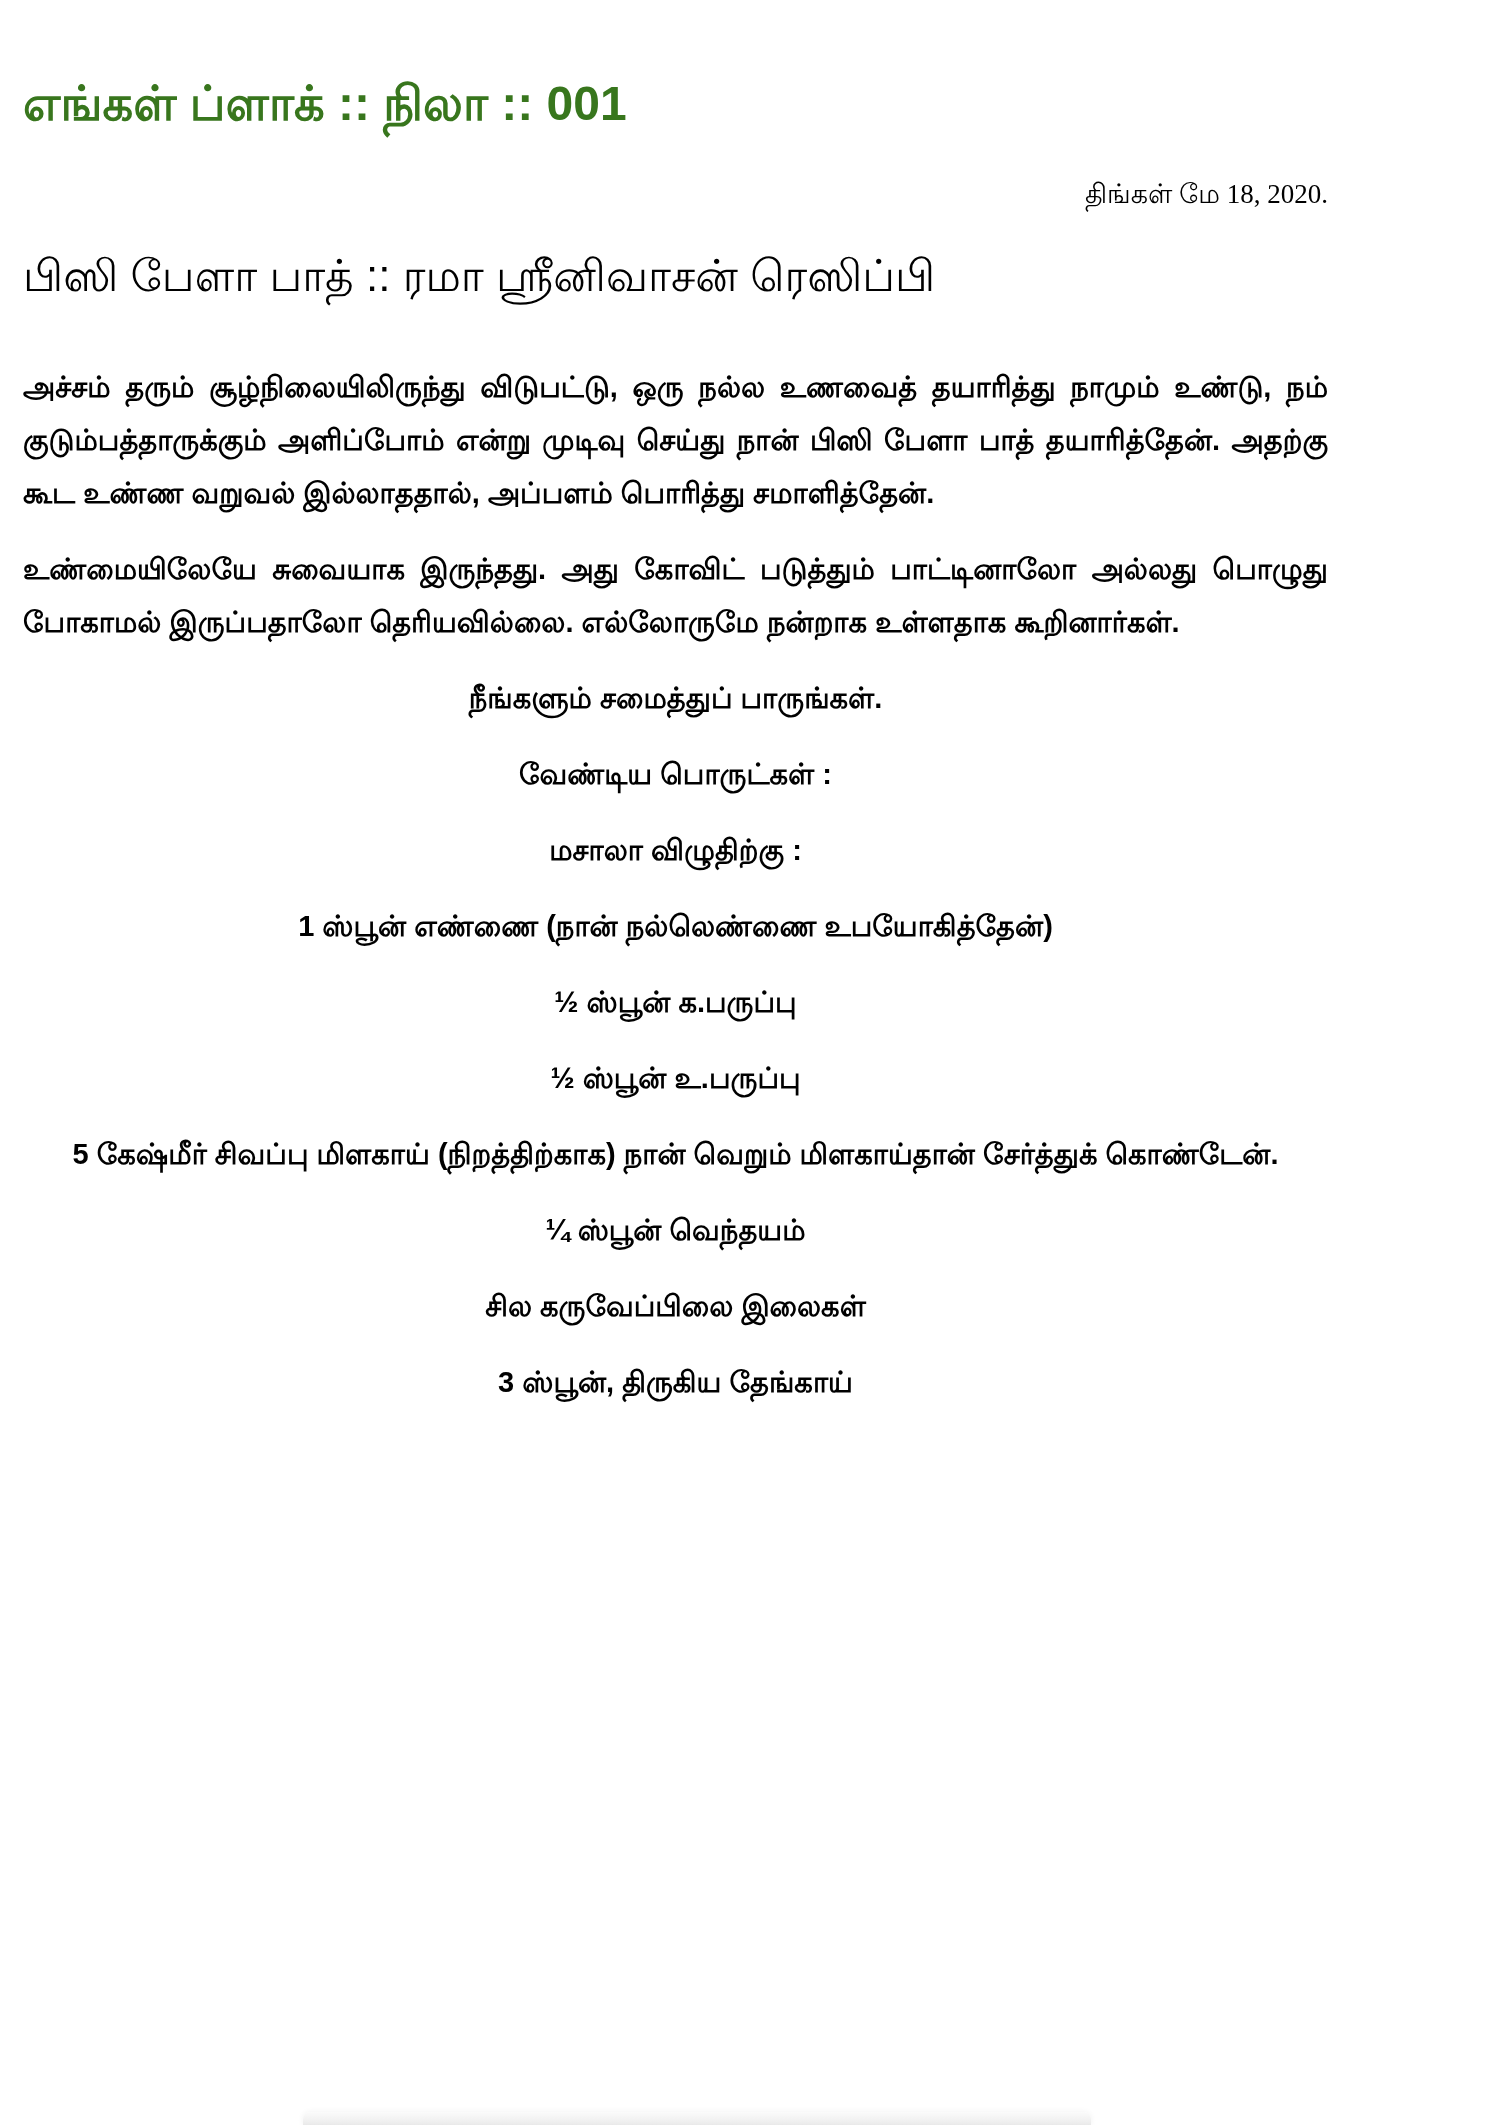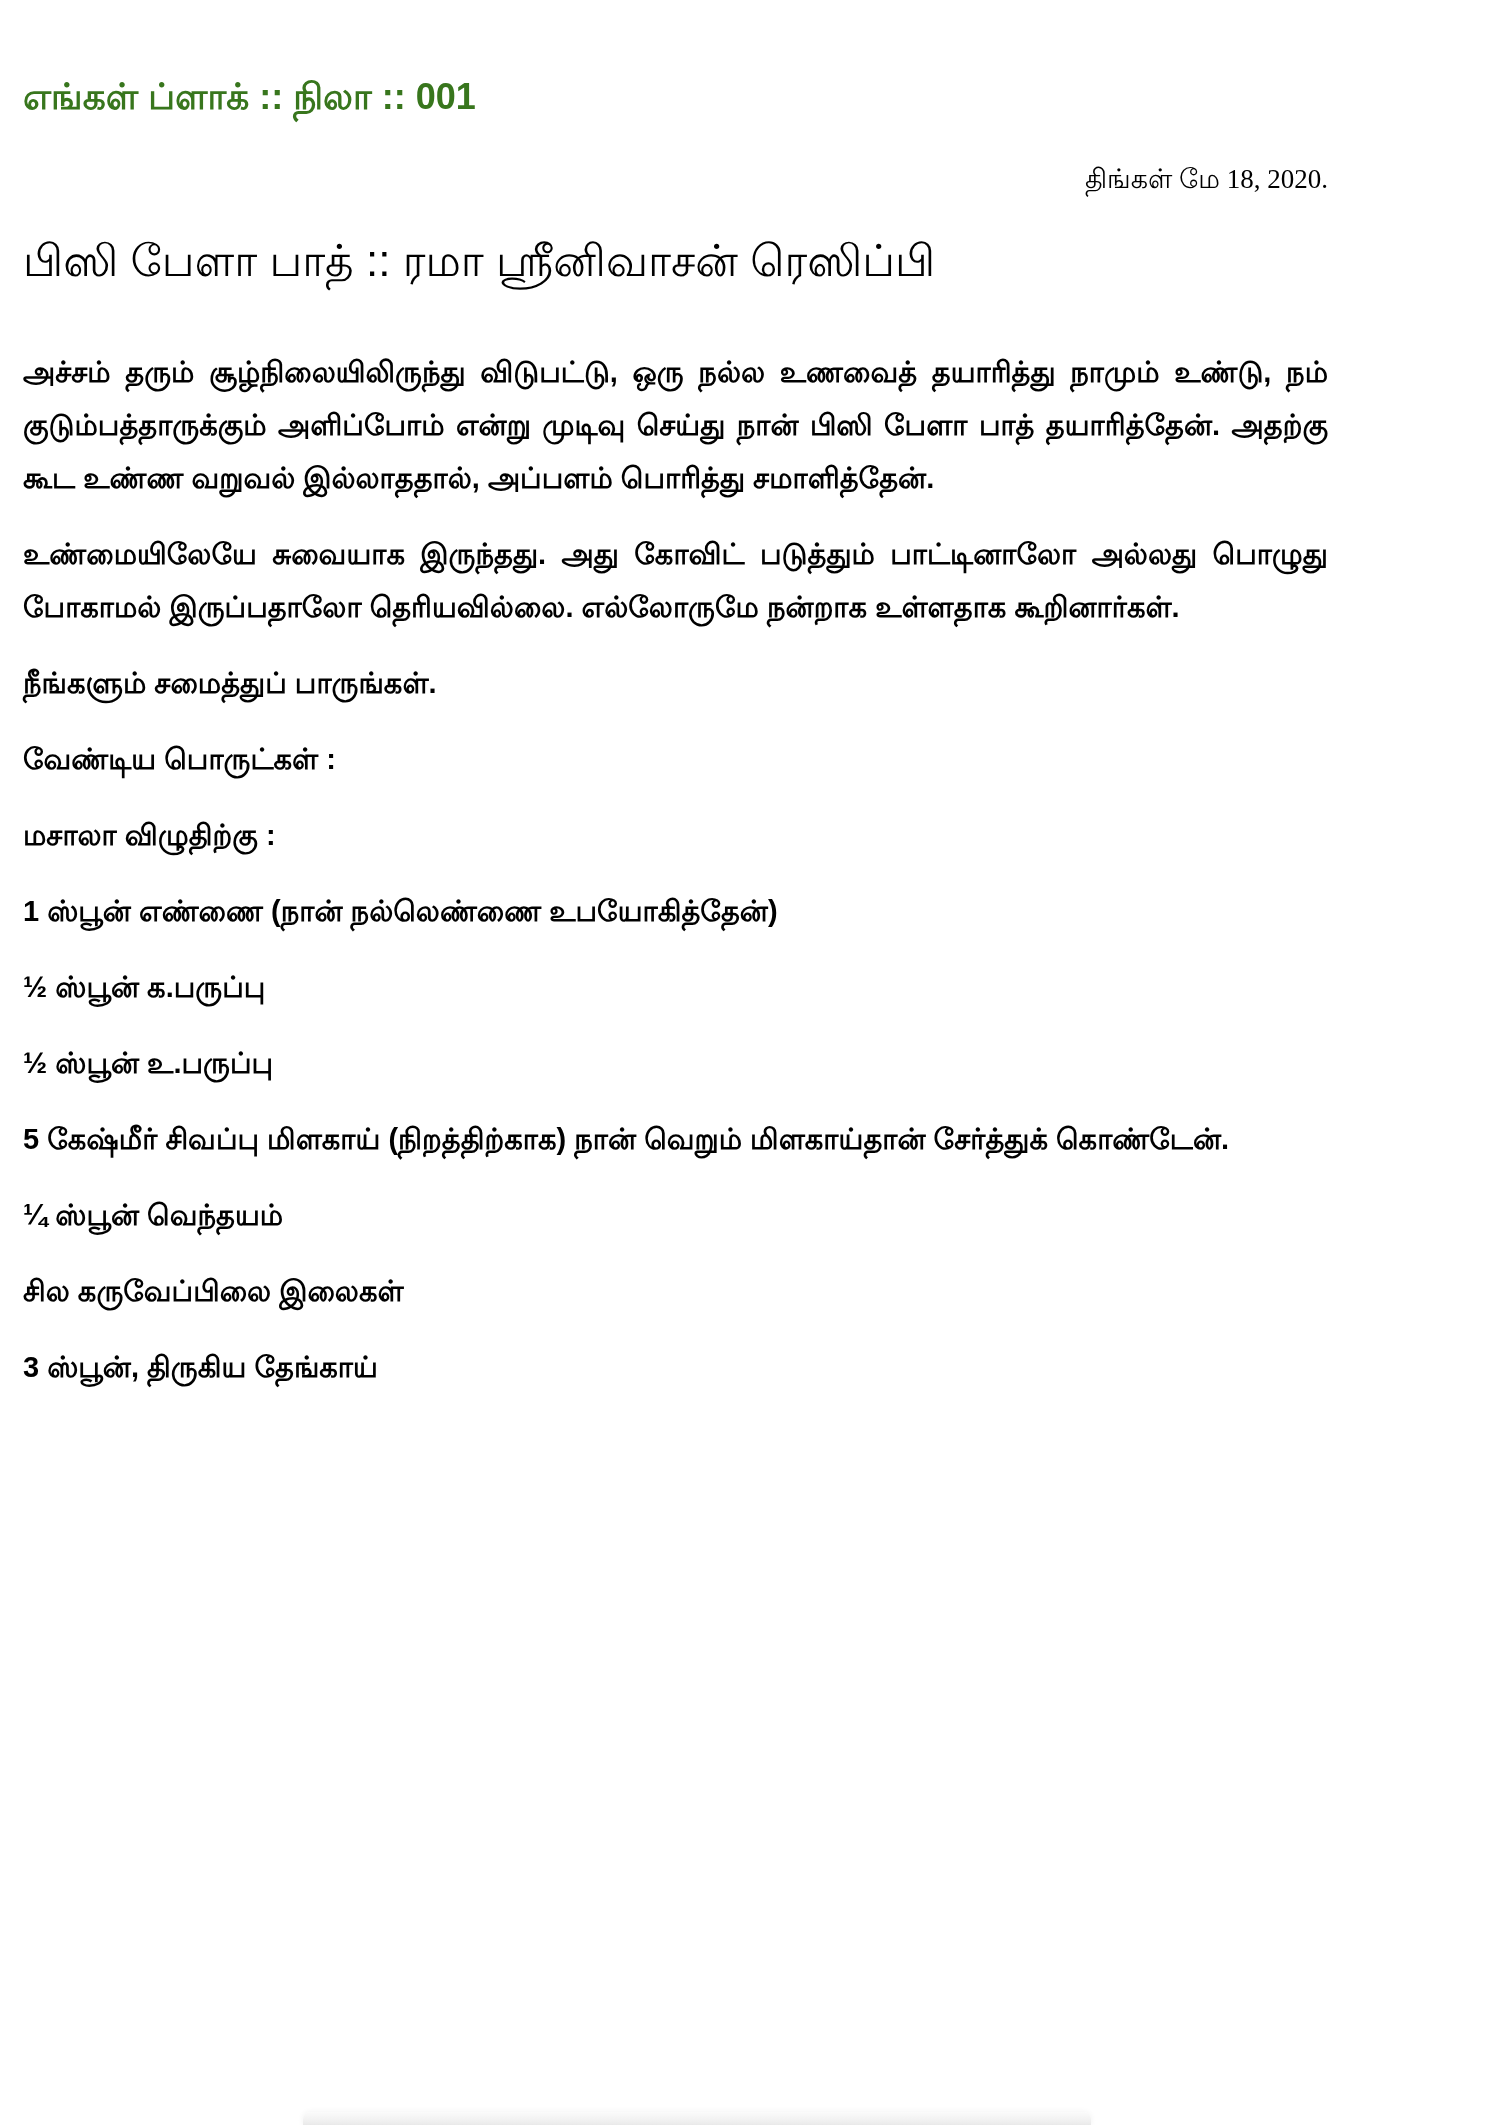--- a/index.html
+++ b/index.html
@@ -14,21 +14,21 @@
     overflow: hidden;
     font-family: "Liberation Sans", sans-serif;
     color: #0d0d0d;
   }
   .page {
     box-sizing: border-box;
     width: 100%;
     padding: 74px 172px 0 23px;
   }
   .blog-title {
-    font-size: 36px;
+    font-size: 48px;
     line-height: 1.25;
     font-weight: 700;
     margin: 0 0 44px 0;
     
   }
   .post-date {
     font-size: 27px;
     line-height: 1.25;
     font-weight: 400;
     color: #000000;
@@ -42,20 +42,21 @@
     font-weight: 400;
     color: #000000;
     margin: 12px 0 58px 0;
   }
   .body-text p {
     font-size: 29px;
     line-height: 53px;
     font-weight: 700;
     color: #000000;
     margin: 0 0 23px 0;
+    text-align: center;
   }
   .body-text p.justified {
     text-align: justify;
     text-justify: inter-word;
   }
   
   .embedded-image-edge {
     position: absolute;
     left: 303px;
     bottom: 0;

